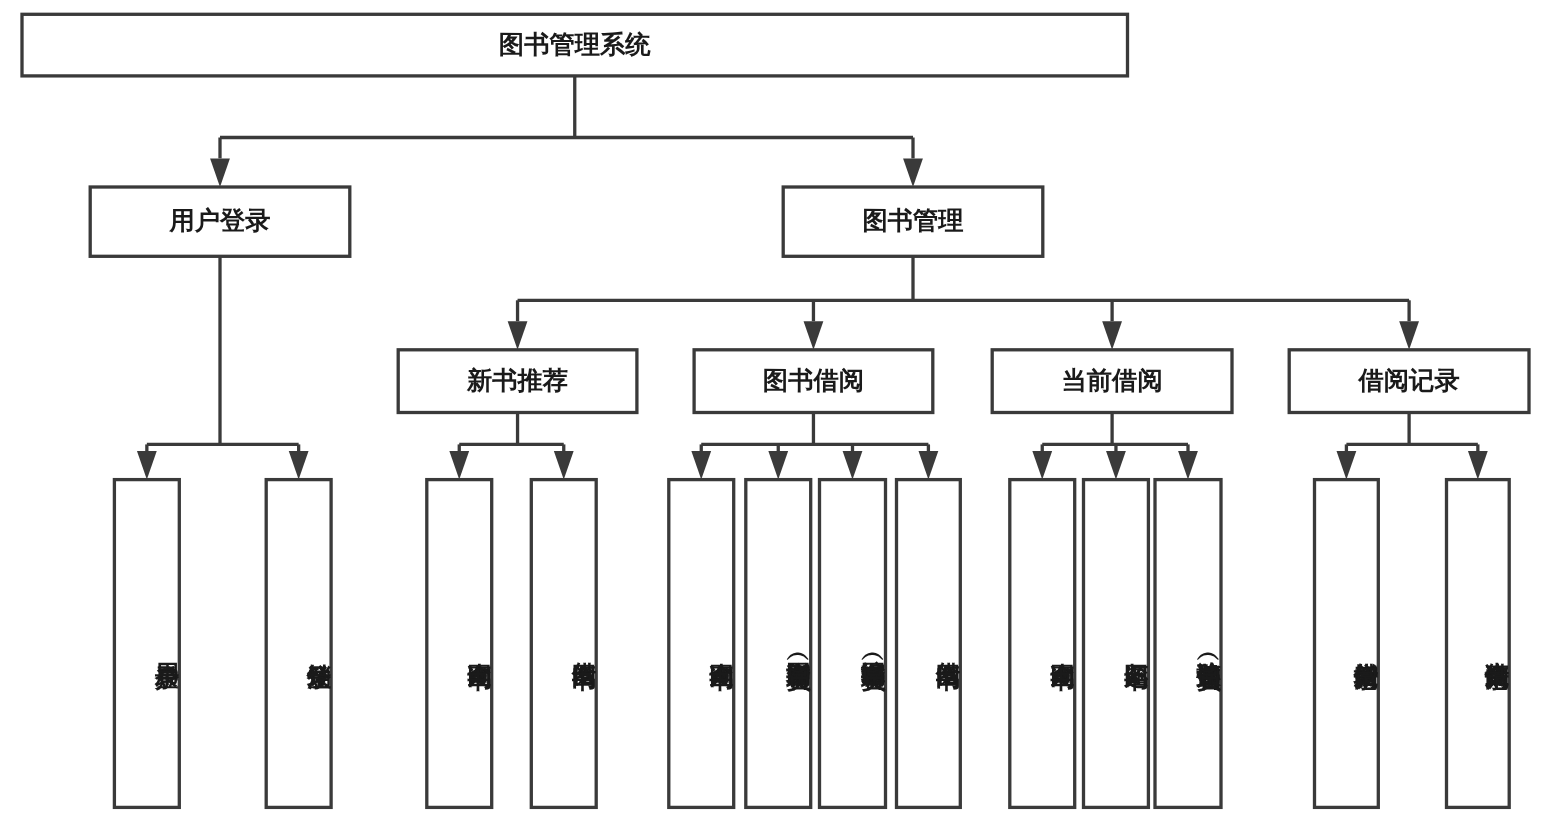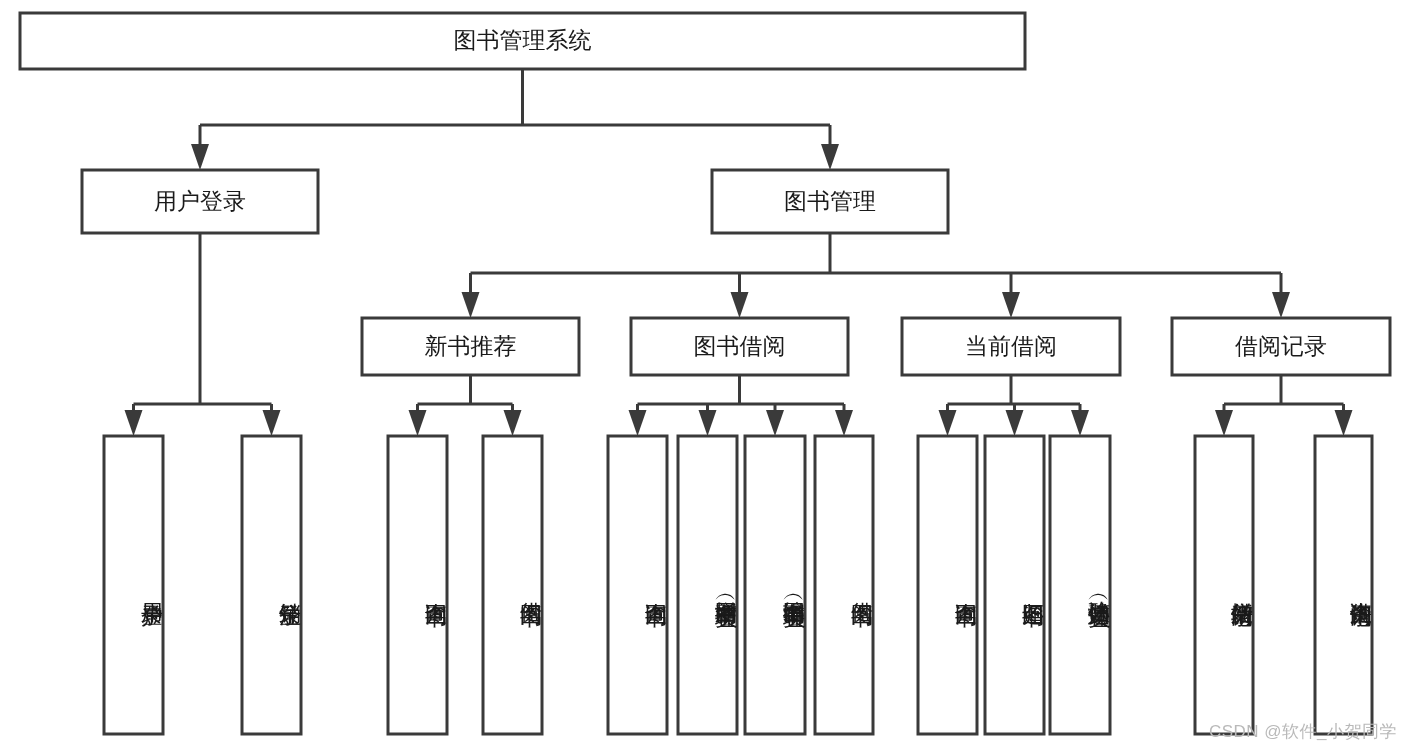--- a/index.html
+++ b/index.html
@@ -11,20 +11,21 @@
     width: 1405px;
     height: 747px;
     font-family: "Liberation Sans", "DejaVu Sans", sans-serif;
     overflow: hidden;
     position: relative;
   }
   #diagram-root {
     position: relative;
     width: 1405px;
     height: 747px;
+    font-weight: bold;
   }
   svg.diagram-canvas {
     position: absolute;
     top: 0;
     left: 0;
     width: 1405px;
     height: 747px;
     display: block;
   }
   .node-box {
@@ -177,14 +178,13 @@
       <div class="label-vertical" style="left: 678px; top: 446px; width: 59px; height: 282px; font-size: 22px;">新增图书（管理员）</div>
       <div class="label-vertical" style="left: 745px; top: 446px; width: 60px; height: 282px; font-size: 22px;">编辑图书（管理员）</div>
       <div class="label-vertical" style="left: 815px; top: 446px; width: 58px; height: 282px; font-size: 22px;">借阅图书</div>
       <div class="label-vertical" style="left: 918px; top: 446px; width: 59px; height: 282px; font-size: 22px;">查询图书</div>
       <div class="label-vertical" style="left: 985px; top: 446px; width: 59px; height: 282px; font-size: 22px;">归还图书</div>
       <div class="label-vertical" style="left: 1050px; top: 446px; width: 60px; height: 282px; font-size: 22px;">确认归还（管理员）</div>
       <div class="label-vertical" style="left: 1195px; top: 446px; width: 58px; height: 282px; font-size: 22px;">新增借阅记录</div>
       <div class="label-vertical" style="left: 1315px; top: 446px; width: 57px; height: 282px; font-size: 22px;">查询借阅记录</div>
     </div>
 
-  <div class="watermark">CSDN @软件_小贺同学</div>
 </div>
 
 </body></html>

